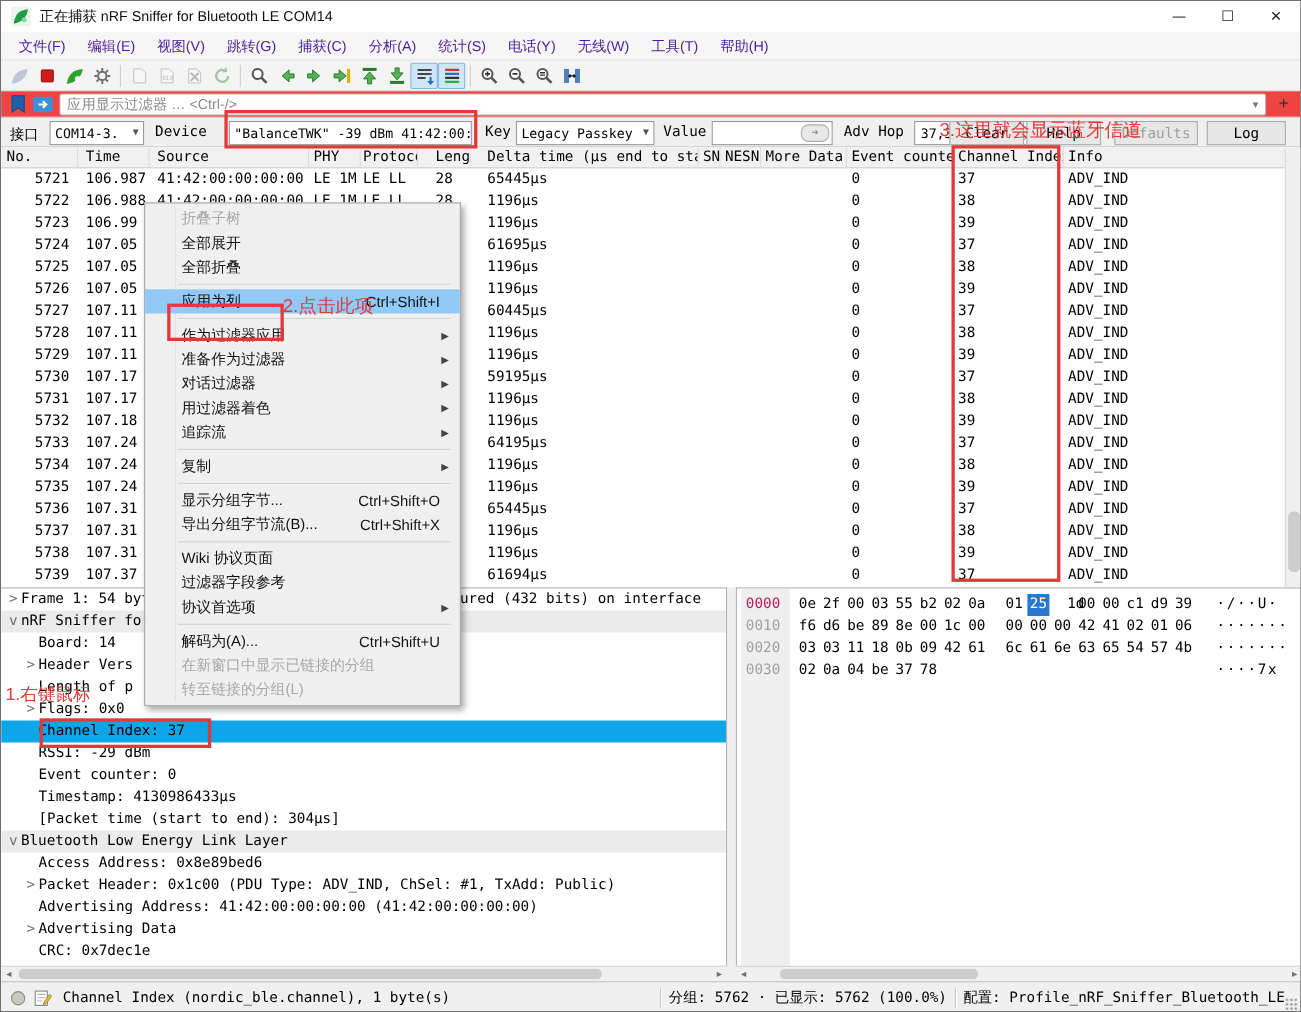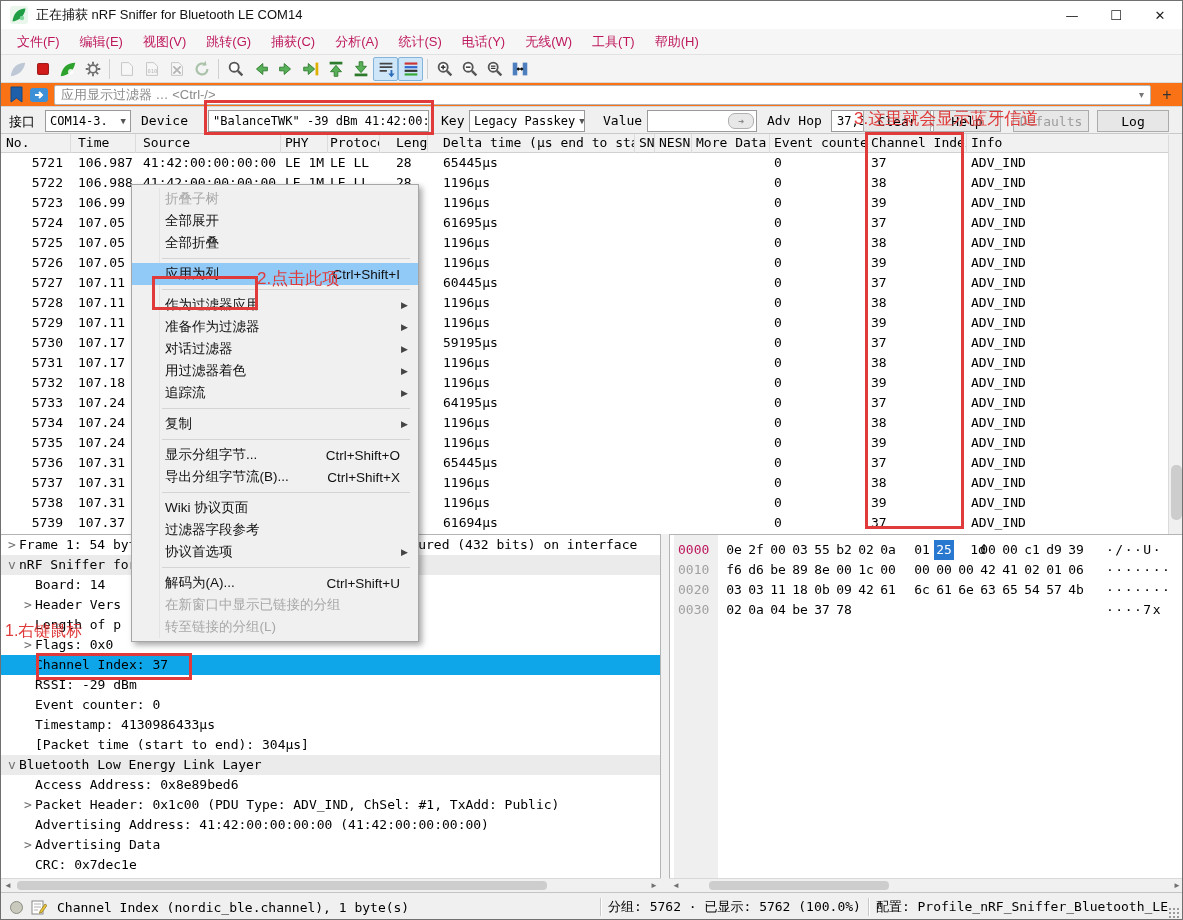--- a/index.html
+++ b/index.html
@@ -10,29 +10,29 @@
     border:1px solid #707070;
   }
   
   #titlebar { position:absolute; left:0; top:0; width:100%; height:28px; background:#fff; display:flex; align-items:center; }
   #titlebar .app-icon { width:18px; height:18px; margin:0 8px 0 9px; }
   #titlebar .title { font-size:13px; color:#111; }
   #titlebar .win-controls { margin-left:auto; display:flex; height:100%; }
   .win-btn { width:44px; height:28px; display:flex; align-items:center; justify-content:center; font-size:13px; color:#222; font-family:"DejaVu Sans", sans-serif; }
   
   #menubar { position:absolute; left:0; top:28px; width:100%; height:26px; background:#f6f6f6; border-bottom:1px solid #e2e2e2; display:flex; align-items:center; padding-left:6px; }
-  #menubar .menu { font-size:13px; color:#be185d; padding:4px 10px; }
+  #menubar .menu { font-size:13px; color:#4c1d95; padding:4px 10px; }
   
   #toolbar { position:absolute; left:0; top:54px; width:100%; height:28px; background:#f4f4f4; border-bottom:1px solid #dadada; display:flex; align-items:center; padding-left:4px; }
   .tbtn { width:25px; height:24px; display:flex; align-items:center; justify-content:center; border-radius:2px; }
   .tbtn.active { background:#cfe6f8; border:1px solid #84b4da; }
   .tsep { width:1px; height:20px; background:#d0d0d0; margin:0 4px; }
   .dim { opacity:.4; }
   
-  #filterbar { position:absolute; left:0; top:82px; width:100%; height:24px; background:#f97316; border-bottom:1px solid #d6d6d6; display:flex; align-items:center; padding:1px 4px; }
+  #filterbar { position:absolute; left:0; top:82px; width:100%; height:24px; background:#ef4444; border-bottom:1px solid #d6d6d6; display:flex; align-items:center; padding:1px 4px; }
   #filter-bookmark { width:22px; height:20px; display:flex; align-items:center; justify-content:center; }
   #filter-apply { width:24px; height:20px; display:flex; align-items:center; justify-content:center; margin-right:3px; }
   #filter-input { flex:1; height:20px; background:#fff; border:1px solid #b6b6b6; border-radius:2px; display:flex; align-items:center; padding:0 6px; }
   #filter-input .ph { color:#8a8a8a; font-size:13px; }
   #filter-input .caret { margin-left:auto; color:#777; font-size:10px; }
   #filter-add { width:22px; height:20px; margin-left:5px; display:flex; align-items:center; justify-content:center; font-size:16px; color:#333; }
   
   #nrfbar { position:absolute; left:0; top:106px; width:100%; height:27px; background:#f0f0f0; border-bottom:1px solid #c9c9c9; font-family:"DejaVu Sans Mono", monospace; font-size:13px; color:#000; }
   .nlabel { position:absolute; top:6px; }
   .ncombo { position:absolute; top:3px; height:22px; background:#fff; border:1px solid #9a9a9a; display:flex; align-items:center; padding:0 4px; font-size:12px; white-space:nowrap; overflow:hidden; }
@@ -291,21 +291,21 @@
     <span class="nlabel" style="left:8px;">接口</span>
     <span class="ncombo" style="left:44px; width:86px;">
         <span>COM14-3.</span>
         <span class="caret">▼</span>
       </span>
     <span class="nlabel" style="left:140px;">Device</span>
     <span class="ncombo" style="left:207px; width:221px;">
         <span>"BalanceTWK"  -39 dBm  41:42:00:00:00:00</span>
       </span>
     <span class="nlabel" style="left:440px;">Key</span>
-    <span class="ncombo" style="left:468px; width:116px;align-items:center;">
+    <span class="ncombo" style="left:468px; width:126px;align-items:center;">
         <span>Legacy Passkey</span>
         <span class="caret">▼</span>
       </span>
     <span class="nlabel" style="left:602px;">Value</span>
     <span class="ninput" style="left:646px; width:110px;">
         <span></span>
         <span class="go">➜</span>
       </span>
     <span class="nlabel" style="left:766px;">Adv Hop</span>
     <span class="ninput" style="left:830px; width:106px;">

